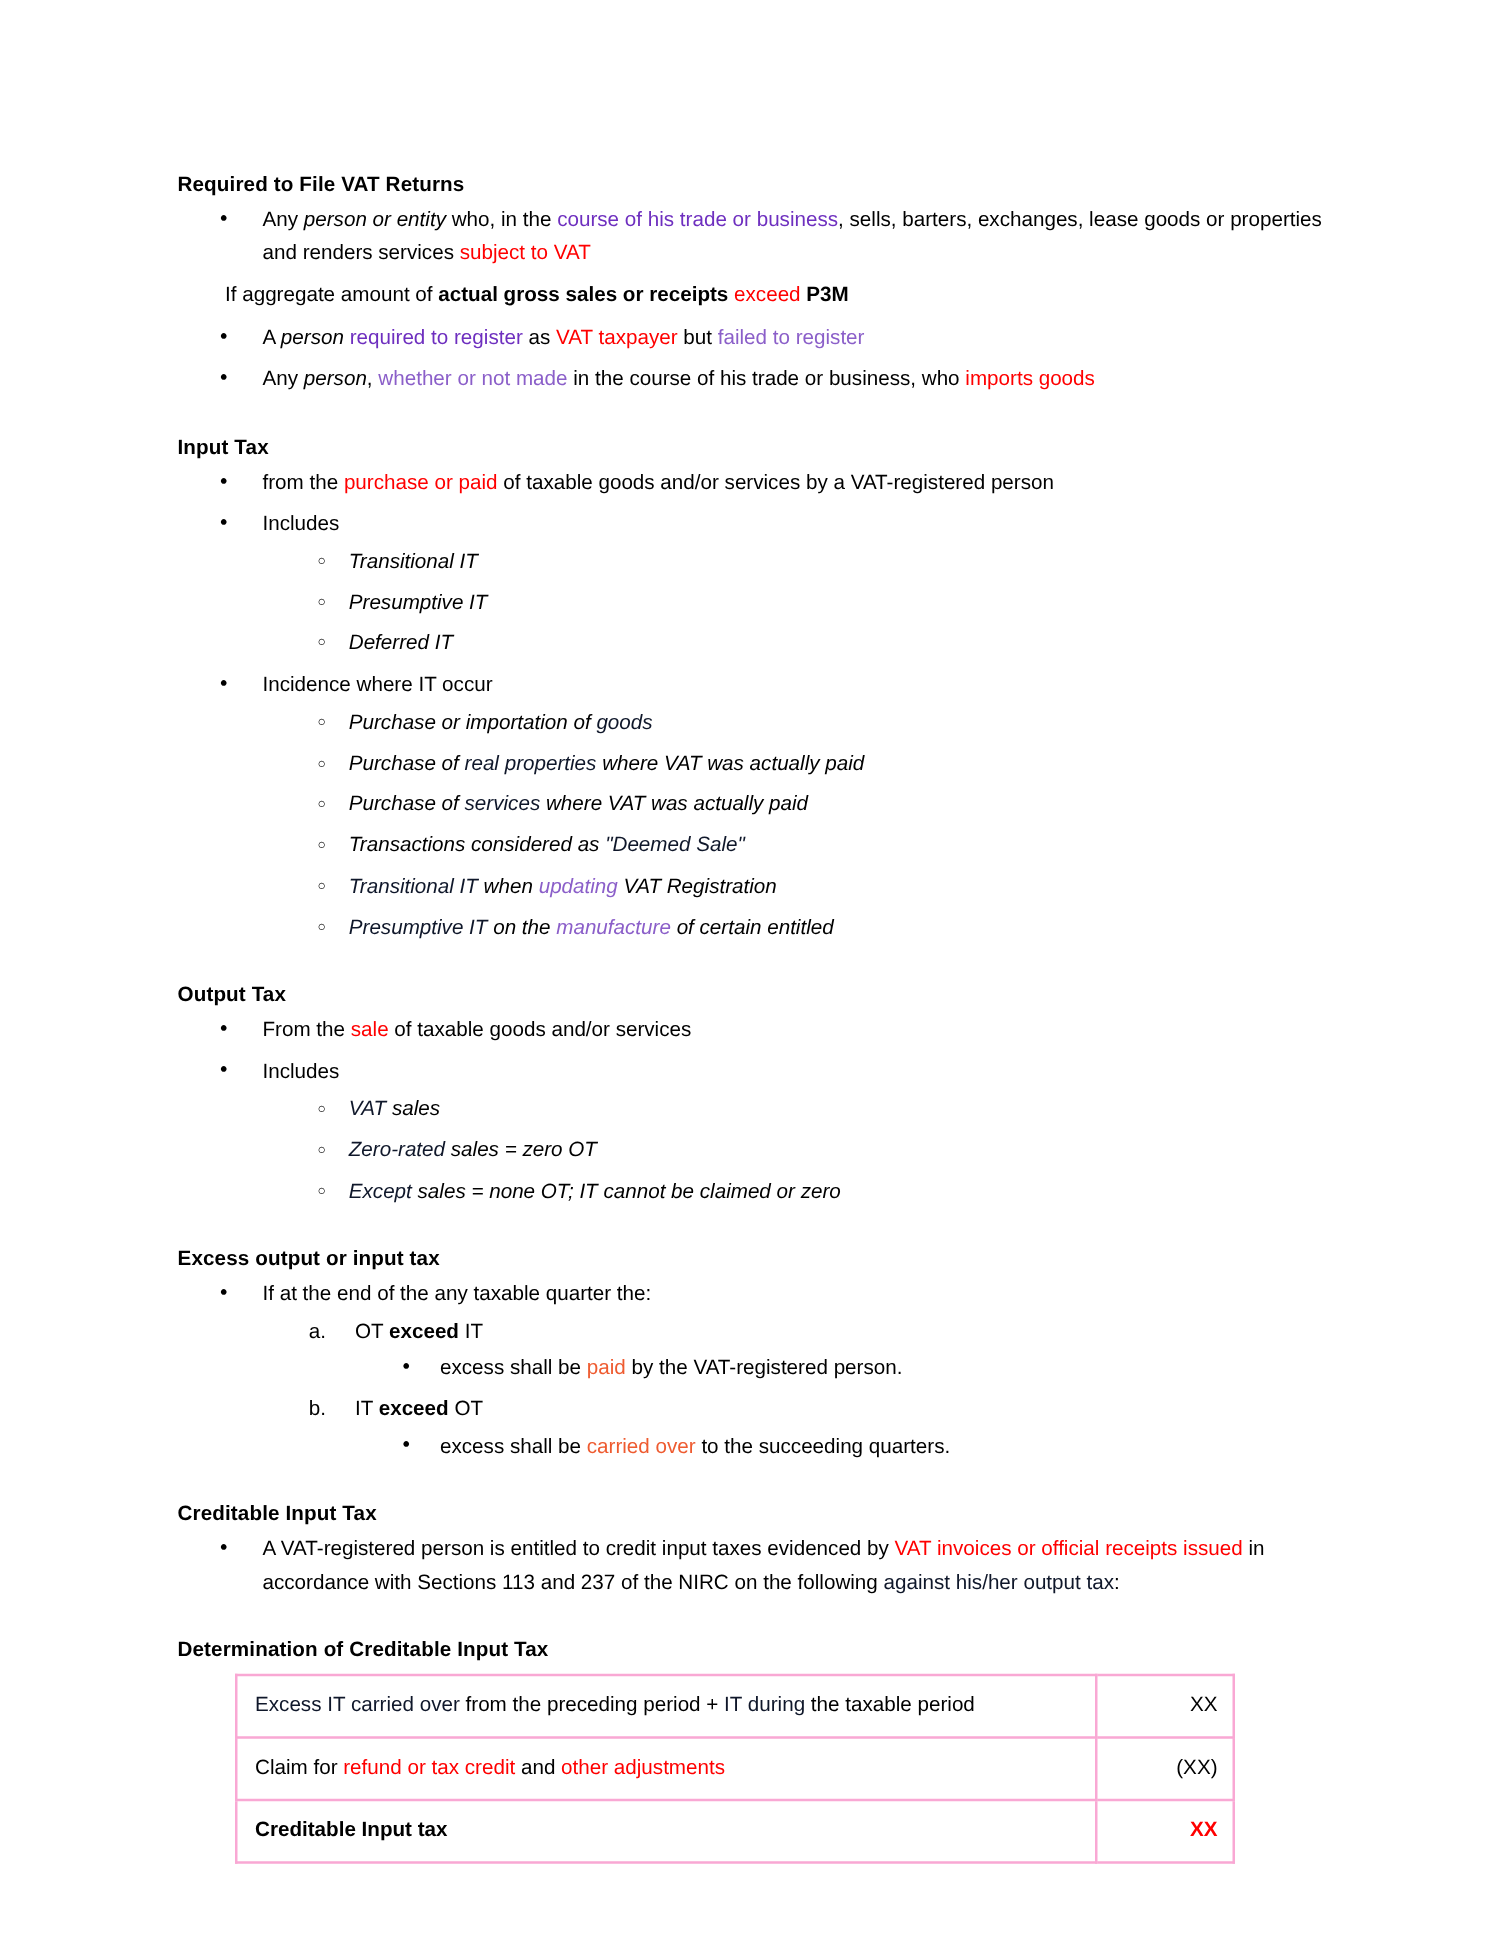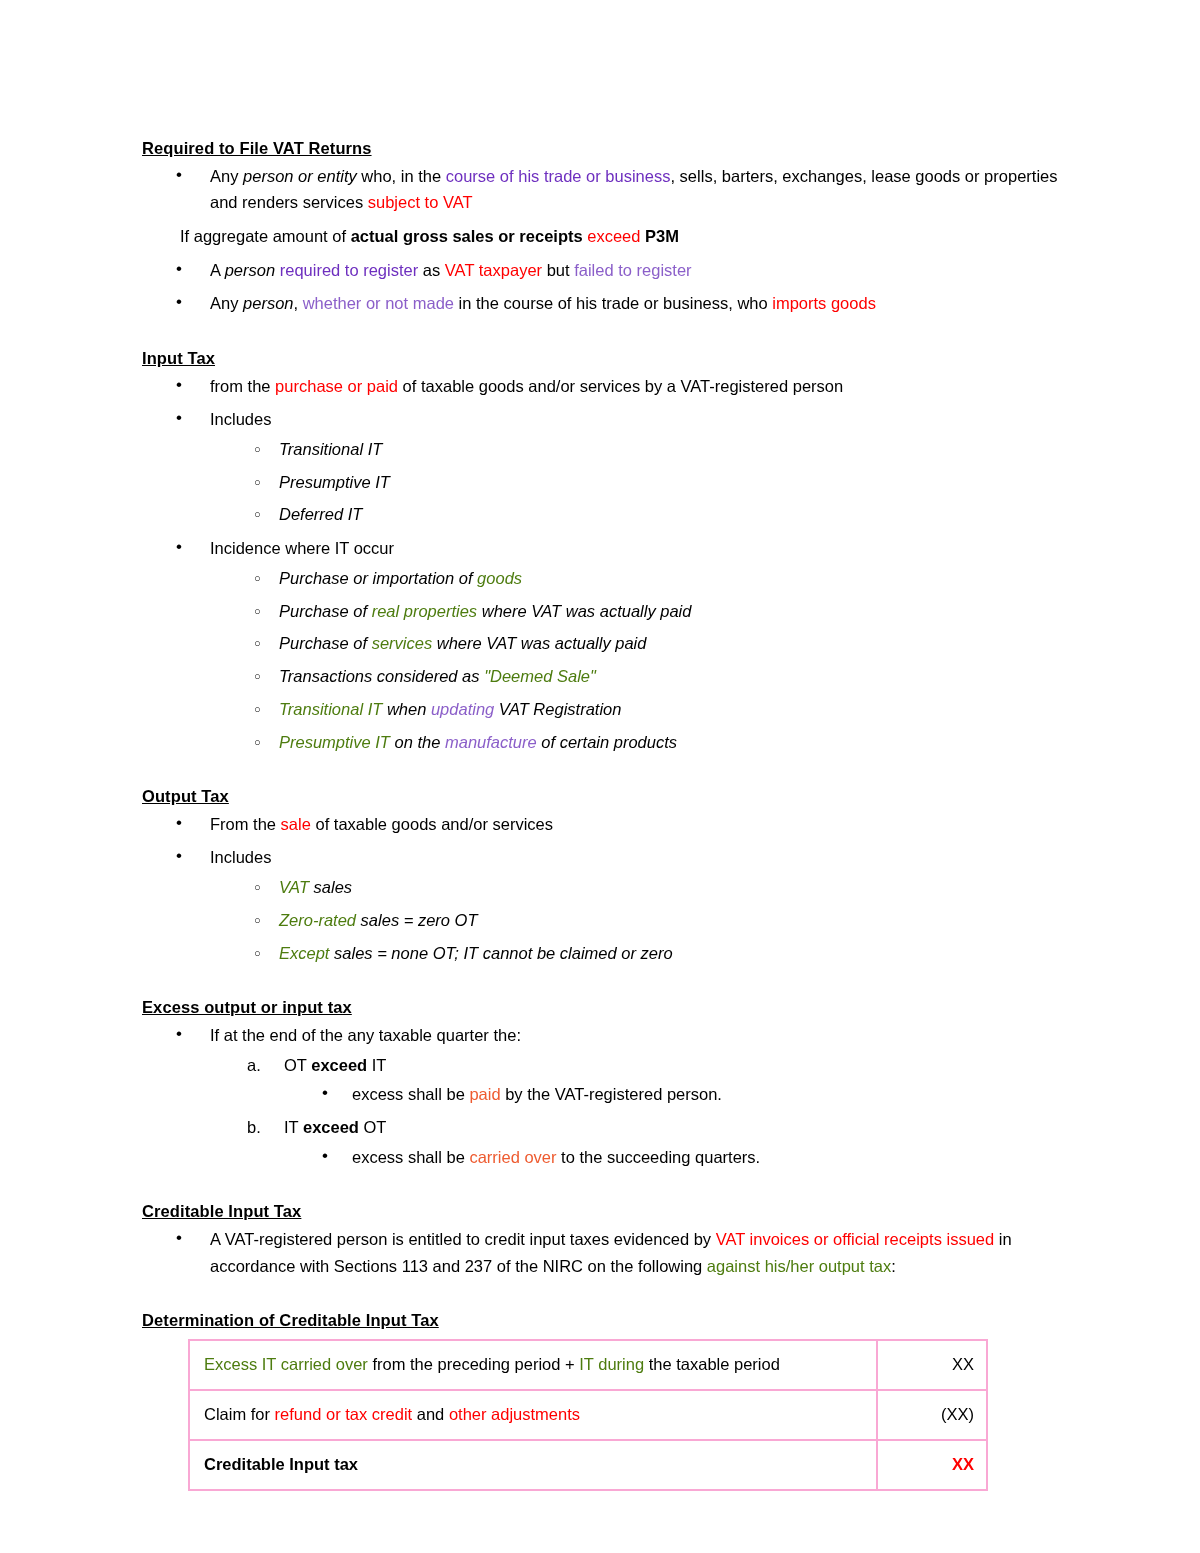--- a/index.html
+++ b/index.html
@@ -30,21 +30,20 @@
     width: 920px;
   }
 
   
   .heading {
     font-weight: bold;
     font-size: 16.5px;
     line-height: 1.0;
     margin: 0 0 6px 0;
     letter-spacing: 0.1px;
-    text-decoration: underline;
   }
   .section { margin-bottom: 0; }
   .gap { height: 26px; }
 
   
   ul.lvl1 {
     list-style: none;
     margin: 0;
     padding: 0;
   }
@@ -134,21 +133,21 @@
     font-size: 16.5px;
     line-height: 1.62;
     margin-top: 2px;
   }
 
   
   .b { font-weight: bold; }
   .i { font-style: italic; }
   .red     { color: #FF0000; }
   .redorg  { color: #EE5B30; }
-  .blue    { color: #4d7c0f; }
+  .blue    { color: #0f172a; }
   .purple  { color: #6E2FBF; }
   .purple2 { color: #8B5FC9; }
 
   
   table.det {
     border-collapse: collapse;
     margin: 10px 0 0 46px;
     width: 800px;
     table-layout: fixed;
   }
@@ -200,21 +199,21 @@
           </ul>
         </li>
         <li>
           <span><span>Incidence where IT occur</span></span>
           <ul class="lvl2">
             <li><span>Purchase or importation of </span><span class="blue">goods</span></li>
             <li><span>Purchase of </span><span class="blue">real properties</span><span> where VAT was actually paid</span></li>
             <li><span>Purchase of </span><span class="blue">services</span><span> where VAT was actually paid</span></li>
             <li><span>Transactions considered as </span><span class="blue">"Deemed Sale"</span></li>
             <li><span class="blue">Transitional IT</span><span> when </span><span class="purple2">updating</span><span> VAT Registration</span></li>
-            <li><span class="blue">Presumptive IT</span><span> on the </span><span class="purple2">manufacture</span><span> of certain products</span></li>
+            <li><span class="blue">Presumptive IT</span><span> on the </span><span class="purple2">manufacture</span><span> of certain entitled</span></li>
           </ul>
         </li>
       </ul>
     </div>
 
     <div class="gap"></div>
 
     <div class="section">
       <div class="heading">Output Tax</div>
       <ul class="lvl1">

